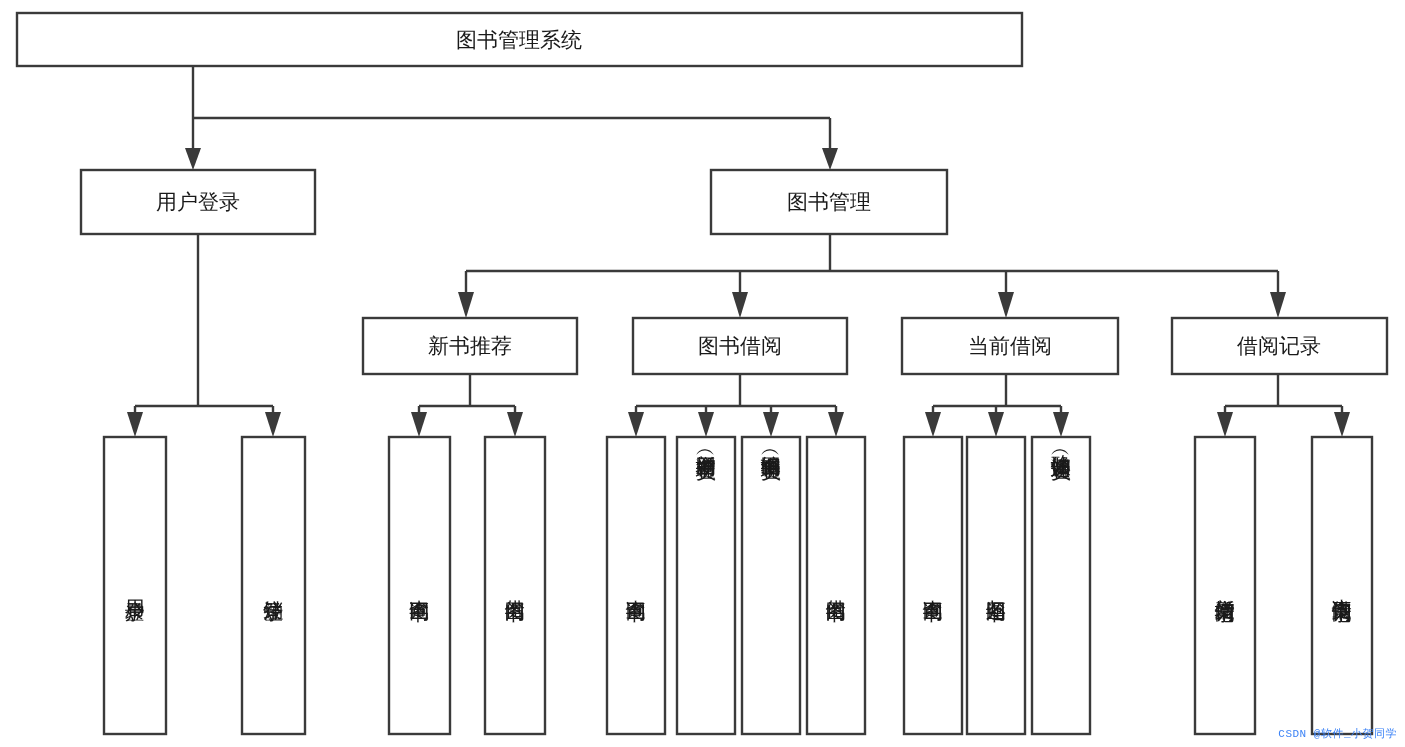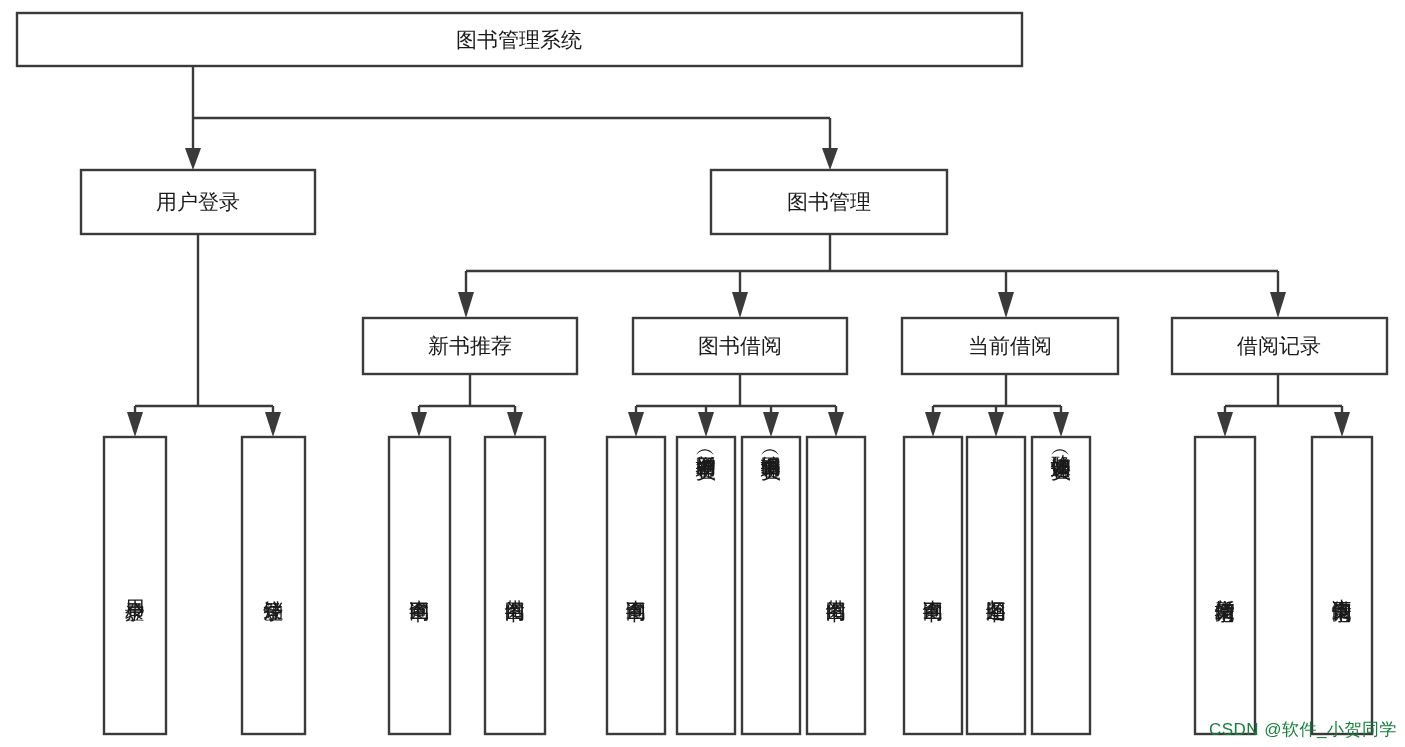--- a/index.html
+++ b/index.html
@@ -62,23 +62,23 @@
     position: absolute;
     display: flex;
     align-items: center;
     justify-content: center;
     pointer-events: none;
   }
   #watermark {
     position: absolute;
     right: 8px;
     bottom: 6px;
-    font-family: Liberation Sans, sans-serif;
-    font-size: 17px;
-    color: #15803d;
+    font-family: Liberation Mono, monospace;
+    font-size: 11px;
+    color: #3b82f6;
     letter-spacing: 0.5px;
     white-space: nowrap;
   }
 </style>
 </head>
 <body>
 
 <div id="diagram-root">
 
   <svg id="diagram-svg" viewBox="0 0 1405 747">

